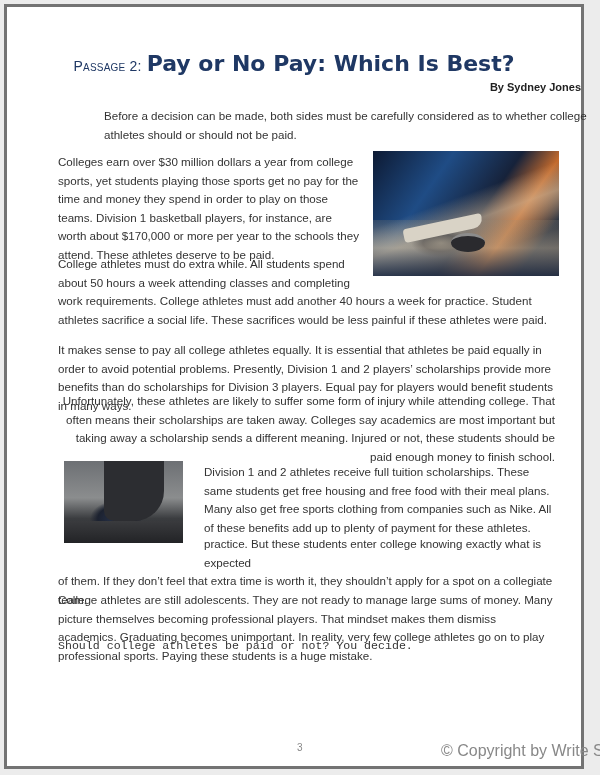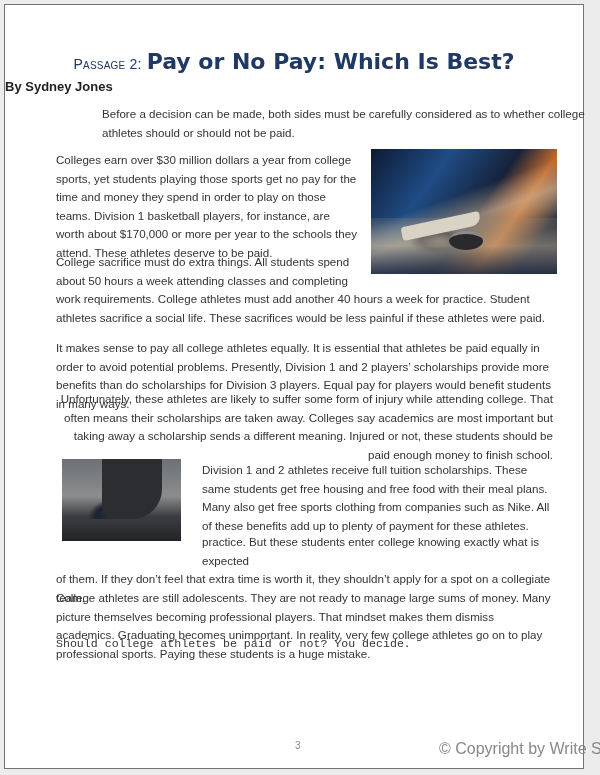--- a/index.html
+++ b/index.html
@@ -8,21 +8,21 @@
     background: #ececec;
     position: relative;
     overflow: hidden;
     font-family: "DejaVu Sans", "Liberation Sans", sans-serif;
   }
   .page {
     position: absolute;
     left: 4px; top: 4px;
     width: 580px; height: 765px;
     background: #ffffff;
-    border: 1px solid #737373;
+    border: 3px solid #737373;
     box-sizing: border-box;
   }
   .title-row {
     position: absolute;
     left: 0; right: 0; top: 44px;
     text-align: center;
     color: #1f3864;
     white-space: nowrap;
   }
   .passage-label {
@@ -34,24 +34,24 @@
   }
   .title-text {
     font-family: "DejaVu Sans", sans-serif;
     font-weight: bold;
     font-size: 22px;
     color: #1f3864;
   }
   .byline {
     position: absolute;
     left: 0; right: 0; top: 74px;
-    text-align: left;
+    text-align: right;
     font-family: "Liberation Sans", sans-serif;
     font-weight: bold;
-    font-size: 13px;
+    font-size: 11px;
     color: #222;
   }
   .body-text {
     position: absolute;
     left: 51px;
     width: 497px;
     font-family: "Liberation Sans", sans-serif;
     font-size: 11.6px;
     line-height: 18.5px;
     color: #333;
@@ -132,21 +132,21 @@
     <div class="leg"></div>
     <div class="floor"></div>
   </div>
 
   <div class="body-text" style="top:0;">
     <p class="para" style="top:100px;margin-left:46px;">Before a decision can be made, both sides must be carefully considered as to whether college athletes should or should not be paid.</p>
 
     <p class="para wrap-left" style="top:146px; width:305px;">Colleges earn over $30 million dollars a year from college sports, yet students playing those sports get no pay for the time and money they spend in order to play on those teams. Division 1 basketball players, for instance, are worth about $170,000 or more per year to the schools they attend. These athletes deserve to be paid.</p>
 
     <div class="para" style="top:248px;">
-      <div>College sacrifice must do extra things. All students spend</div>
+      <div>College athletes must do extra while. All students spend</div>
       <div>about 50 hours a week attending classes and completing</div>
       <div>work requirements. College athletes must add another 40 hours a week for practice. Student athletes sacrifice a social life. These sacrifices would be less painful if these athletes were paid.</div>
     </div>
 
     <p class="para" style="top:334px;">It makes sense to pay all college athletes equally. It is essential that athletes be paid equally in order to avoid potential problems. Presently, Division 1 and 2 players’ scholarships provide more benefits than do scholarships for Division 3 players. Equal pay for players would benefit students in many ways.</p>
 
     <p class="para" style="top:385px;text-align:right;">Unfortunately, these athletes are likely to suffer some form of injury while attending college. That often means their scholarships are taken away. Colleges say academics are most important but taking away a scholarship sends a different meaning. Injured or not, these students should be paid enough money to finish school.</p>
 
     <p class="para" style="top:456px; left:146px; width:352px;">Division 1 and 2 athletes receive full tuition scholarships. These same students get free housing and free food with their meal plans. Many also get free sports clothing from companies such as Nike. All of these benefits add up to plenty of payment for these athletes.</p>
 

